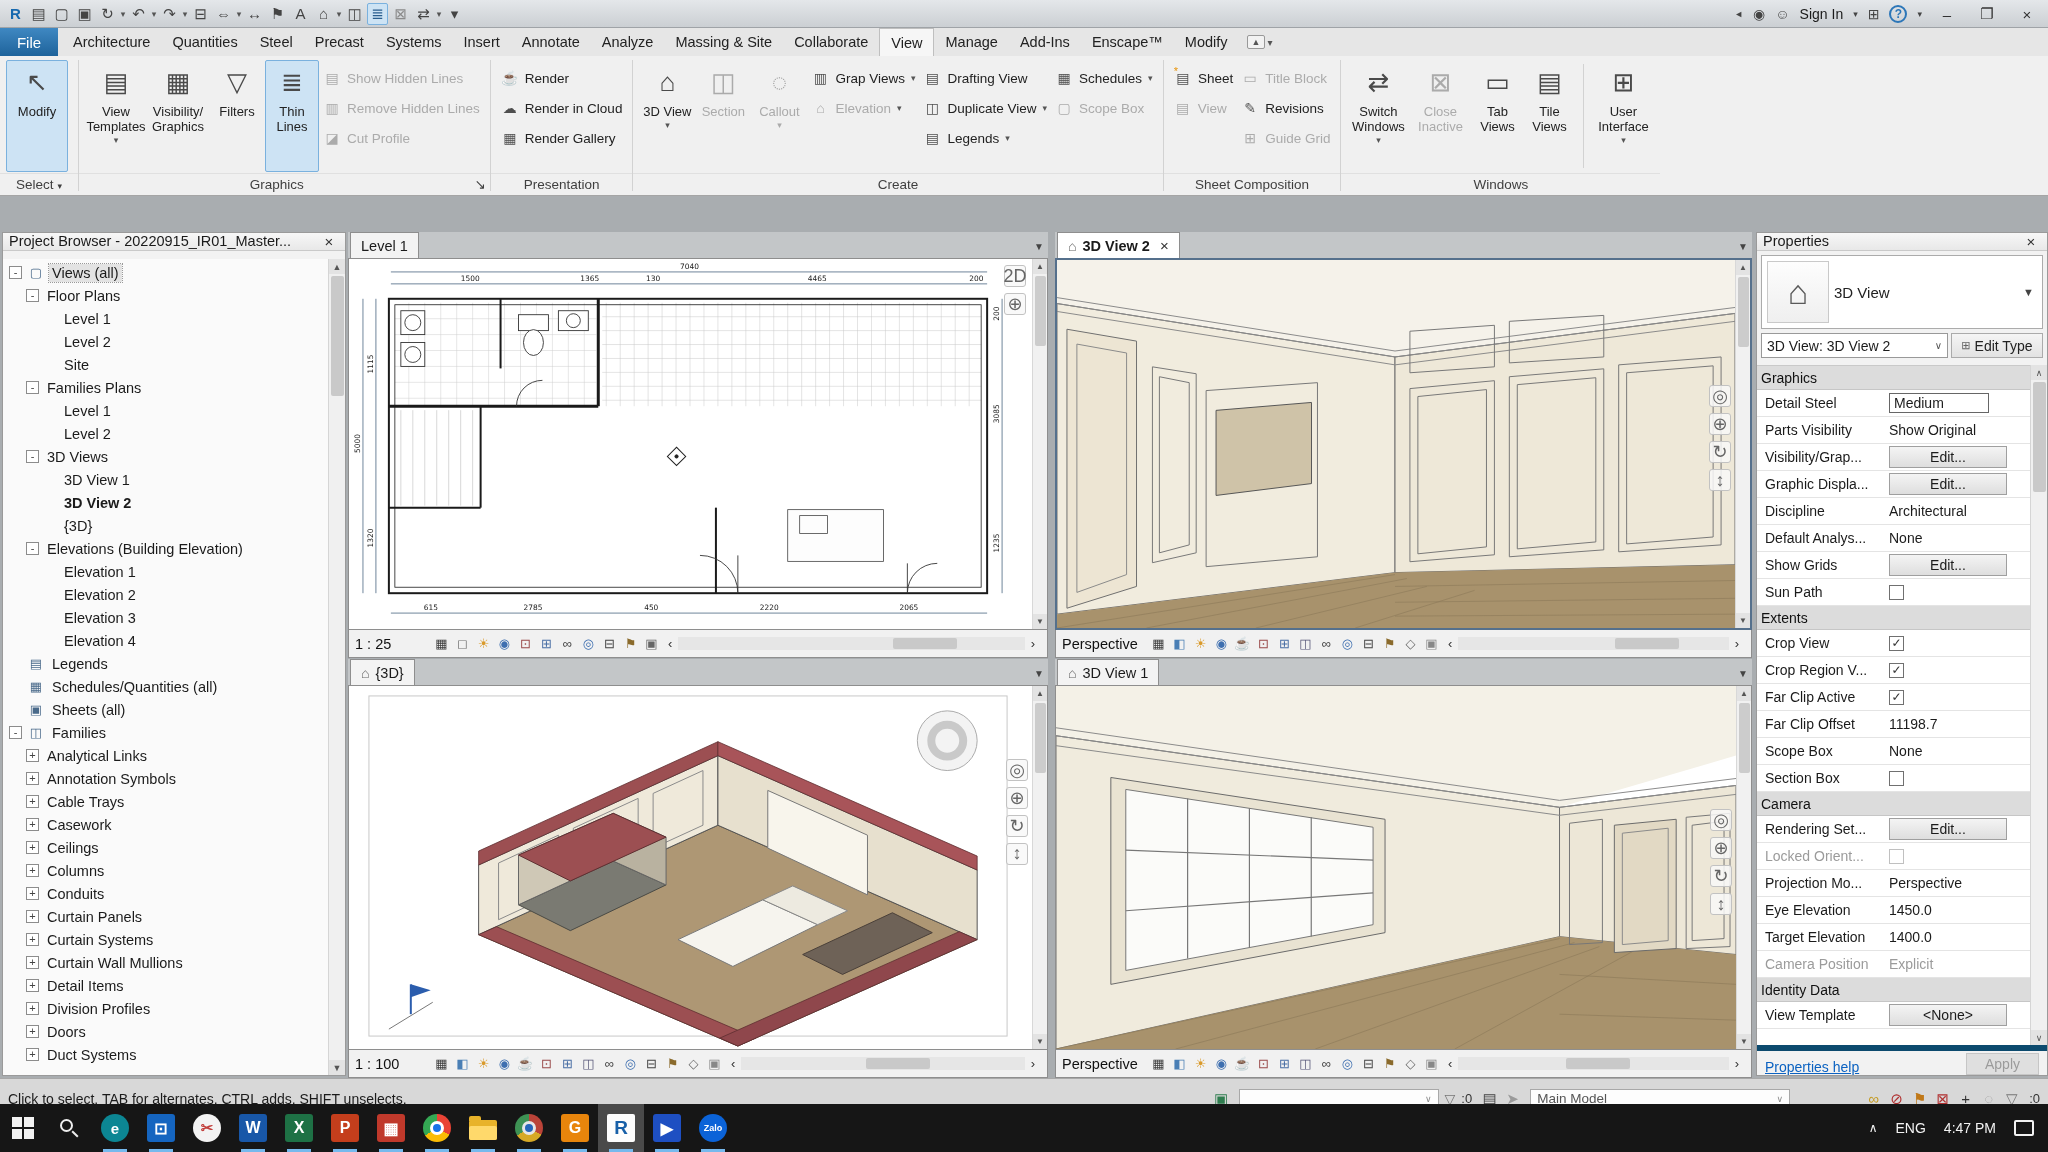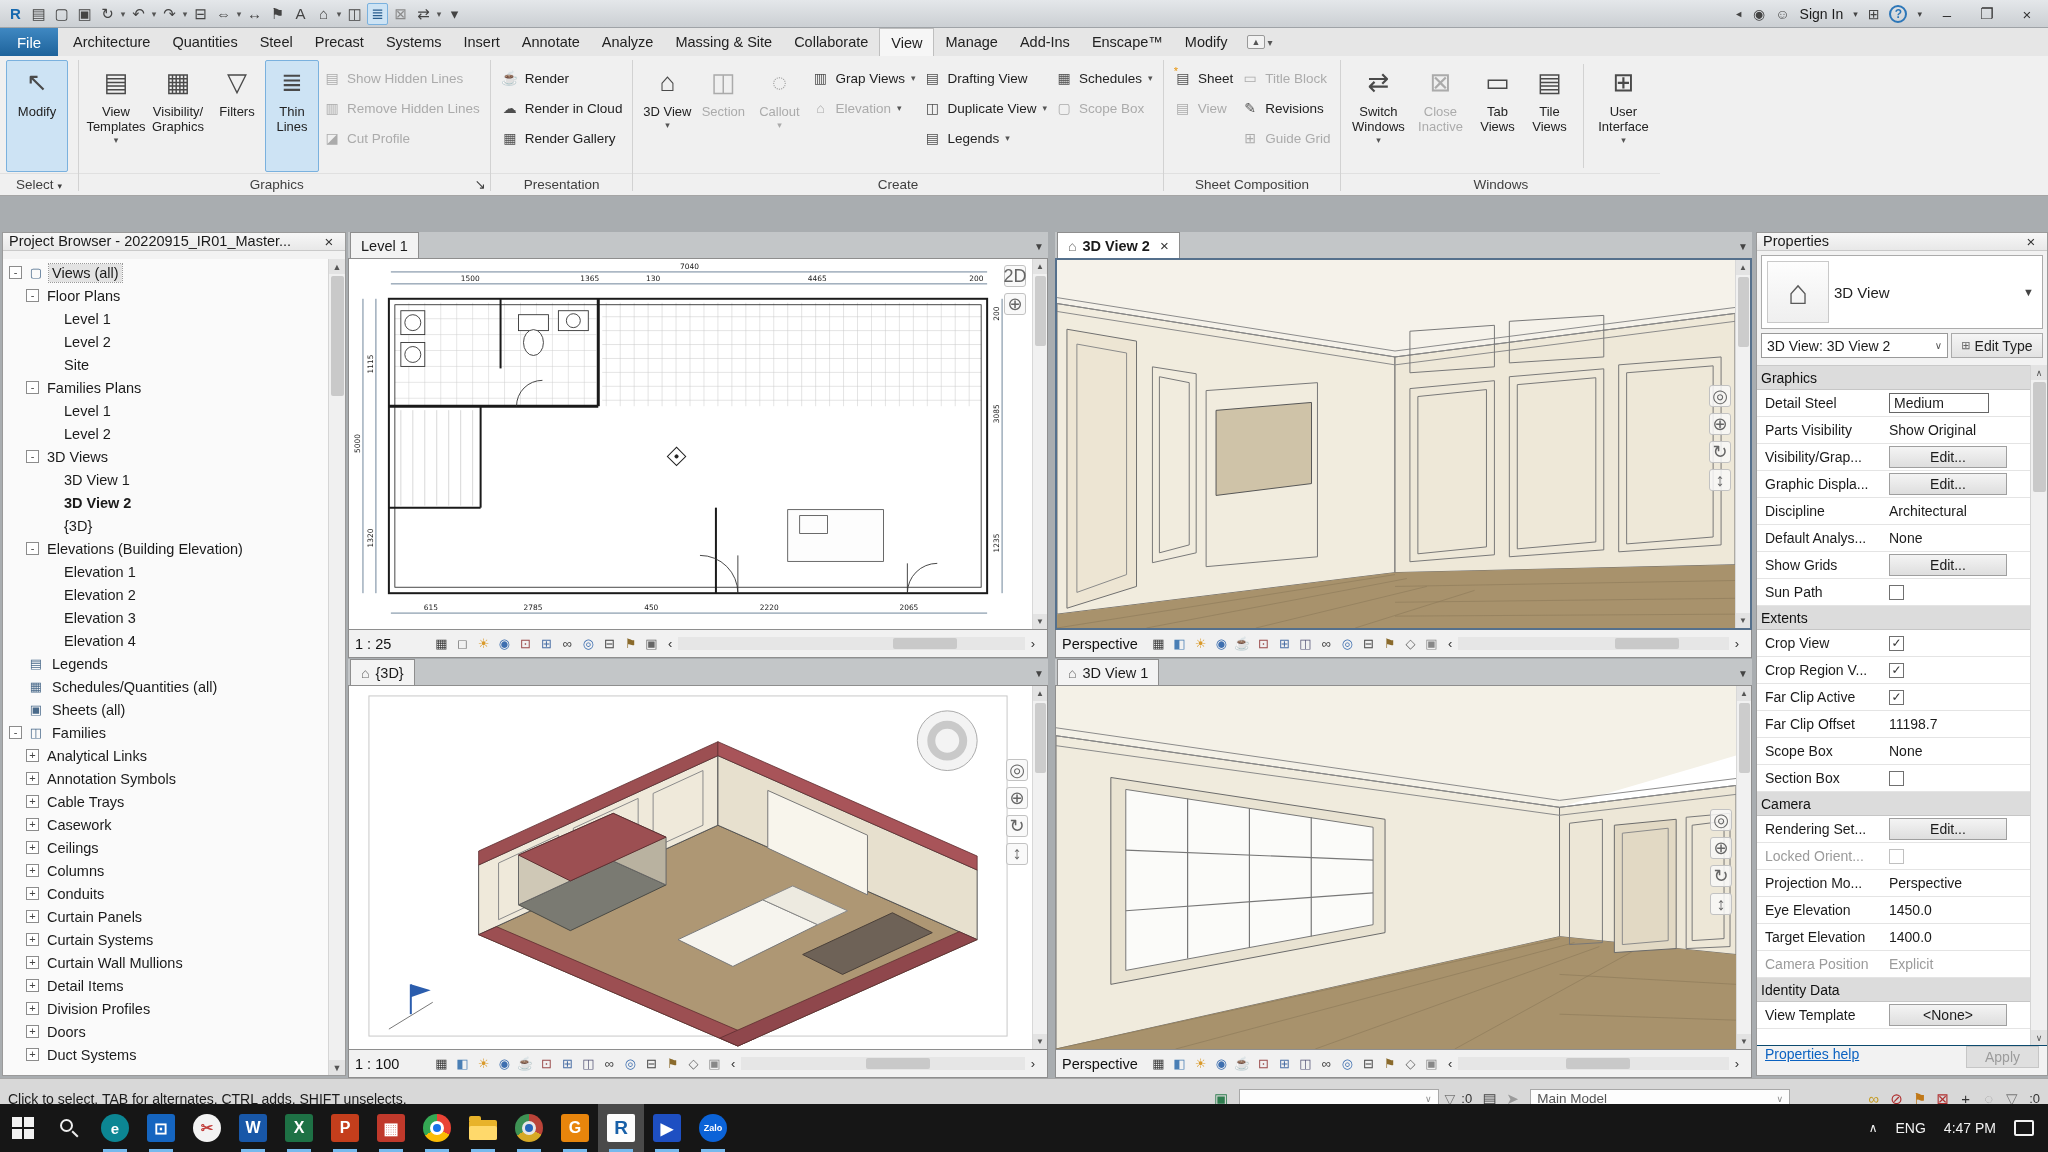--- a/index.html
+++ b/index.html
@@ -95,22 +95,22 @@
     padding-left:4px; color:#111; }
   .prow { height:27px; display:flex; border-bottom:1px solid #E4E4E4; align-items:center; }
   .plabel { width:128px; padding-left:8px; font-size:14px; overflow:hidden; white-space:nowrap; flex:none; }
   .pval { flex:1; font-size:14px; padding-left:4px; display:flex; align-items:center; overflow:hidden; white-space:nowrap; }
   .dim { color:#9B9B9B; }
   .pinput { border:1px solid #666; background:#fff; padding:1px 6px 1px 4px; min-width:100px; }
   .pbtn { background:linear-gradient(#F4F4F4,#DEDEDE); border:1px solid #9F9F9F; width:118px; text-align:center; padding:2px 0; }
   .pcheck { width:15px; height:15px; border:1px solid #707070; background:#fff; display:flex; align-items:center;
     justify-content:center; font-size:12px; color:#333; }
   .pcheck.dim { border-color:#C0C0C0; }
-  .props-bottom { position:absolute; left:0; right:0; bottom:0; height:30px; display:flex; align-items:flex-start;
-    padding:0 8px; background:#F2F2F2; border-top:1px solid #0c4a6e; font-size:14px; }
+  .props-bottom { position:absolute; left:0; right:0; bottom:0; height:30px; display:flex; align-items:flex-end;
+    padding:0 8px; background:#F2F2F2; border-top:6px solid #0c4a6e; font-size:14px; }
   .props-help { color:#0B62C1; text-decoration:underline; }
   .apply-btn { margin-left:auto; color:#9B9B9B; background:#DFDFDF; border:1px solid #C6C6C6; padding:2px 18px; }
 
   
   .viewport { position:absolute; }
   .vp-tabstrip { height:26px; background:#C3C6C8; display:flex; align-items:flex-end; position:relative; }
   .vp-tab { height:26px; background:#F3F3F3; border:1px solid #8E8E8E; border-bottom:none; display:flex; align-items:center;
     gap:6px; padding:0 10px; font-size:14.5px; }
   .vp-tab.active { background:#FFFFFF; font-weight:bold; }
   .vp-tab .home { font-size:14px; color:#666; font-weight:normal; }

